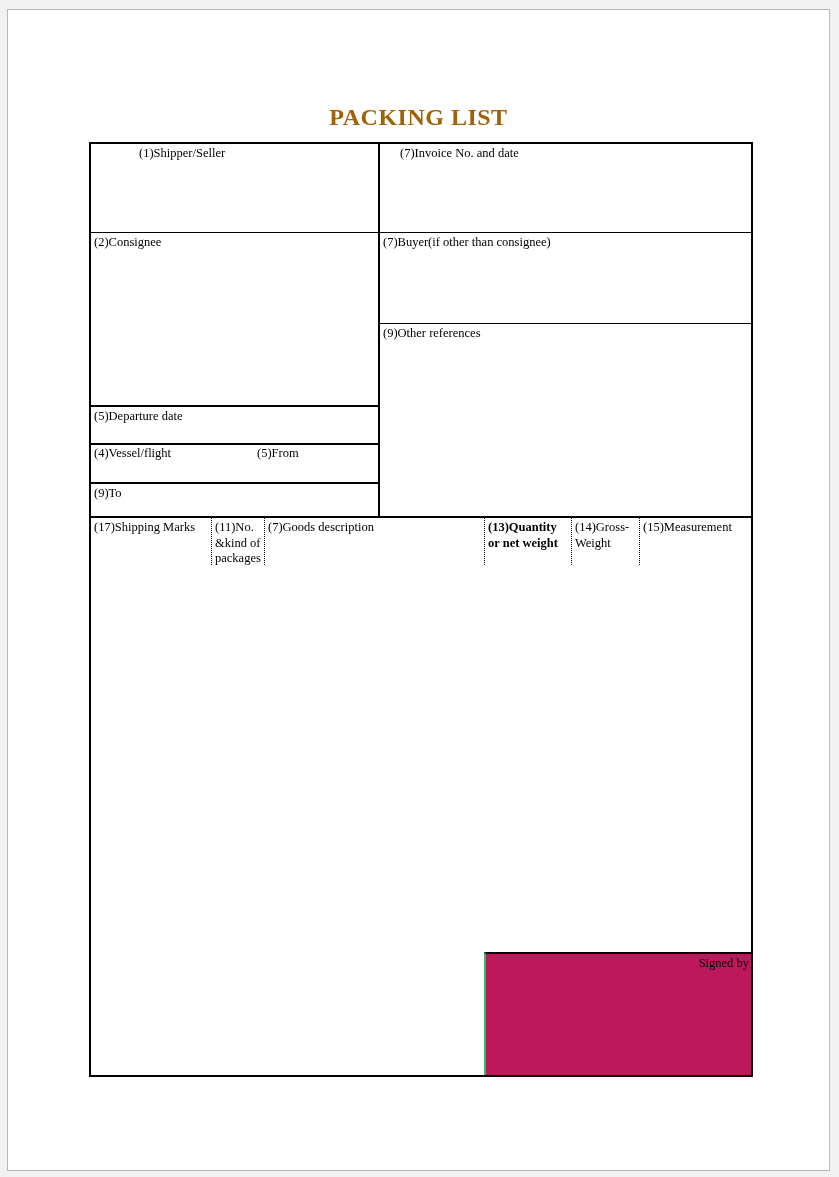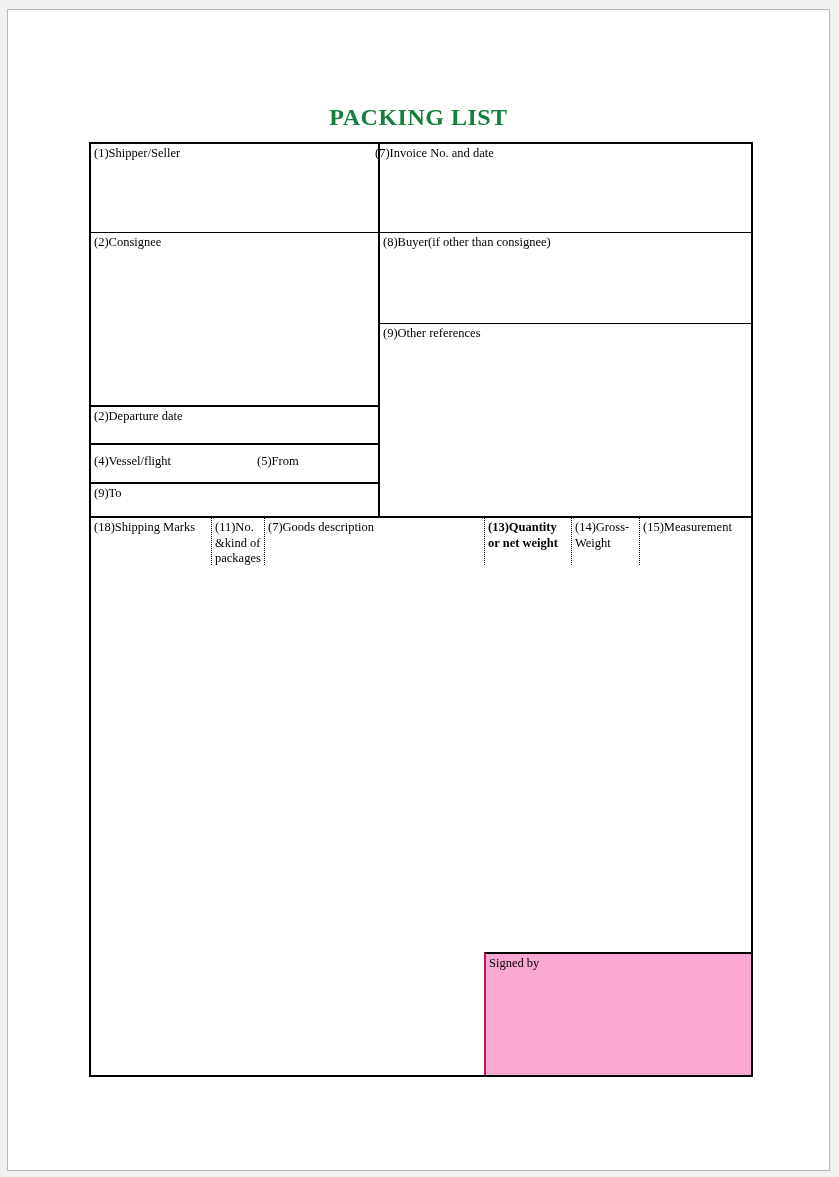--- a/index.html
+++ b/index.html
@@ -28,21 +28,21 @@
   .doc-title {
     position: absolute;
     top: 92px;
     left: 0;
     right: 0;
     margin: 0;
     text-align: center;
     font-size: 24px;
     line-height: 30px;
     font-weight: bold;
-    color: #15803d;
+    color: #a16207;
     letter-spacing: 0.5px;
   }
   .form-table {
     position: absolute;
     left: 81px;
     top: 132px;
     width: 664px;
     height: 935px;
     border: 2px solid #000;
     box-sizing: border-box;
@@ -100,32 +100,33 @@
     right: 0;
     bottom: 0;
   }
   .signed-box {
     position: absolute;
     left: 393px;
     top: 808px;
     right: 0;
     bottom: 0;
     border-top: 2px solid #000;
-    border-left: 2px solid #be185d;
-    box-sizing: border-box;
-    background: #f9a8d4;
+    border-left: 2px solid #22c55e;
+    box-sizing: border-box;
+    background: #be185d;
+    text-align: right;
   }
   
-  .cell-shipper   { left: 0;     top: 0;     width: 317px; height: 88px;  }
-  .cell-invoice   { left: 281px; top: 0;     right: 0;     height: 88px;  }
+  .cell-shipper   { left: 0;     top: 0;     width: 317px; height: 88px; padding-left: 45px;  }
+  .cell-invoice   { left: 306px; top: 0;     right: 0;     height: 88px;  }
   .cell-consignee { left: 0;     top: 89px;  width: 287px; height: 172px; }
   .cell-buyer     { left: 289px; top: 89px;  right: 0;     height: 90px;  }
   .cell-refs      { left: 289px; top: 180px; right: 0;     height: 192px; }
   .cell-departure { left: 0;     top: 263px; width: 287px; height: 36px;  }
-  .cell-vessel    { left: 0;     top: 308px; width: 305px; height: 37px; border-radius: 16px;  }
+  .cell-vessel    { left: 0;     top: 300px; width: 305px; height: 37px; border-radius: 16px;  }
   .cell-to        { left: 0;     top: 340px; width: 287px; height: 32px;  }
   .from-label {
     position: absolute;
     left: 163px;
     top: 0;
   }
 </style>
 </head>
 <body>
 
@@ -144,43 +145,43 @@
       <div class="line h-ves-to"></div>
       <div class="line h-section"></div>
 
       <div class="cell cell-shipper">
         <span class="lbl">(1)Shipper/Seller</span>
       </div>
       <div class="cell cell-consignee">
         <span class="lbl">(2)Consignee</span>
       </div>
       <div class="cell cell-departure">
-        <span class="lbl">(2)Departure date</span>
+        <span class="lbl">(5)Departure date</span>
       </div>
       <div class="cell cell-vessel">
         <span class="lbl">(4)Vessel/flight</span>
         <span class="lbl from-label">(5)From</span>
       </div>
       <div class="cell cell-to">
         <span class="lbl">(9)To</span>
       </div>
 
       <div class="cell cell-invoice">
         <span class="lbl">(7)Invoice No. and date</span>
       </div>
       <div class="cell cell-buyer">
-        <span class="lbl">(8)Buyer(if other than consignee)</span>
+        <span class="lbl">(7)Buyer(if other than consignee)</span>
       </div>
       <div class="cell cell-refs">
         <span class="lbl">(9)Other references</span>
       </div>
 
       <div class="detail-header">
         <div class="detail-col sep col-10">
-          <span class="lbl wrap">(18)Shipping Marks</span>
+          <span class="lbl wrap">(17)Shipping Marks</span>
         </div>
         <div class="detail-col sep col-11">
           <span class="lbl wrap">(11)No. &amp;kind of packages</span>
         </div>
         <div class="detail-col sep col-12">
           <span class="lbl wrap">(7)Goods description</span>
         </div>
         <div class="detail-col sep col-13">
           <span class="lbl wrap">(13)Quantity or net weight</span>
         </div>

